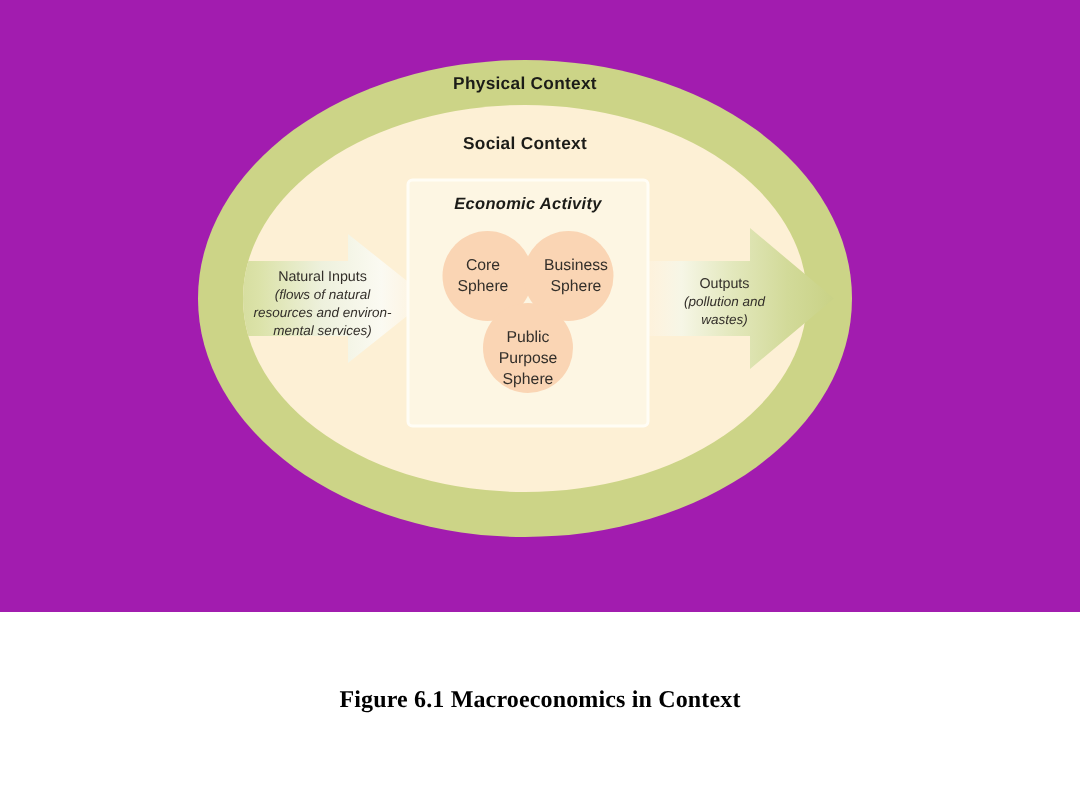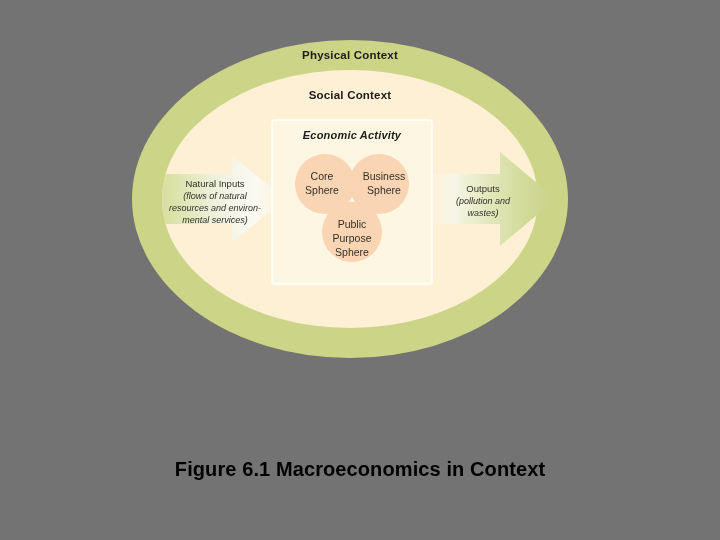--- a/index.html
+++ b/index.html
@@ -10,22 +10,22 @@
   }
   body {
     width: 720px;
     height: 540px;
     overflow: hidden;
     font-family: "Liberation Sans", sans-serif;
   }
   #figure-root {
     position: relative;
     width: 720px;
-    height: 540px;
-    background: #737373;
+    height: 408px;
+    background: #a21caf;
   }
   #diagram-svg {
     position: absolute;
     left: 0;
     top: 0;
     width: 720px;
     height: 420px;
     display: block;
   }
   .lbl {
@@ -55,22 +55,22 @@
     font-size: 9px;
     font-style: italic;
     fill: #332f2a;
   }
   #caption {
     position: absolute;
     left: 0;
     top: 458px;
     width: 720px;
     text-align: center;
-    font-family: Liberation Sans, sans-serif;
-    font-size: 20px;
+    font-family: Liberation Serif, serif;
+    font-size: 16px;
     font-weight: bold;
     color: #000000;
     letter-spacing: 0.1px;
   }
 </style>
 </head>
 <body>
 
 <div id="figure-root">
 

